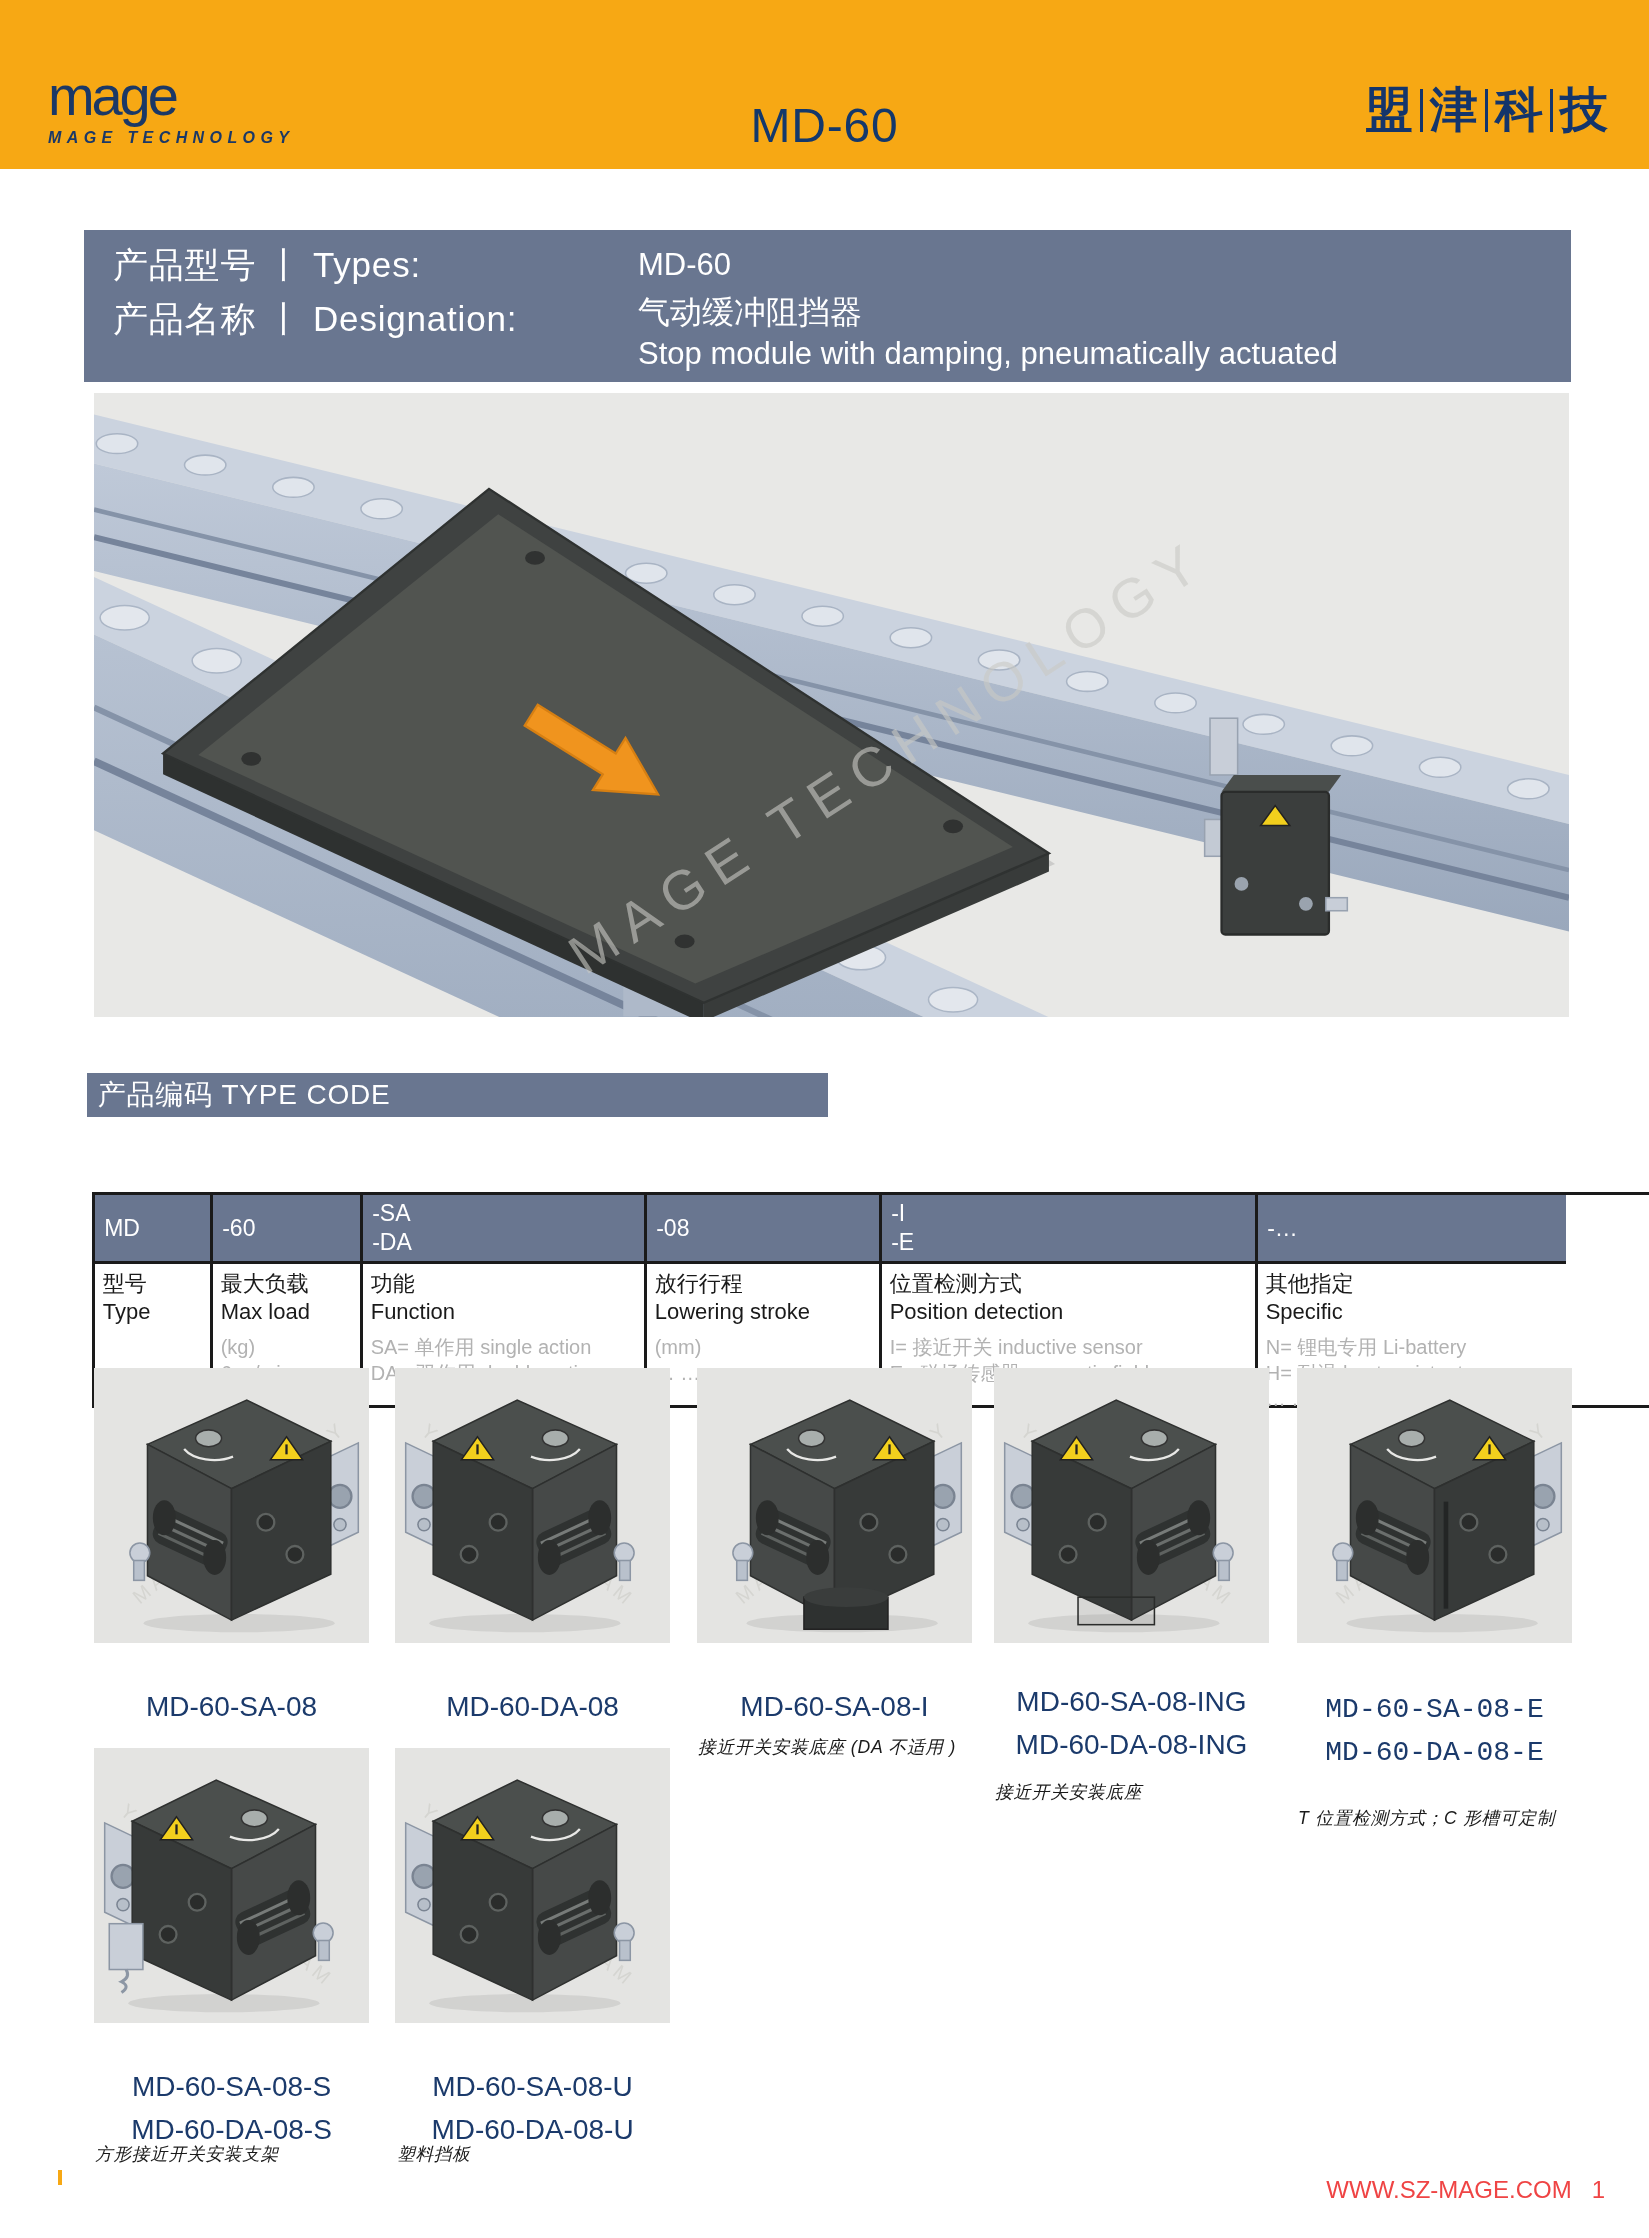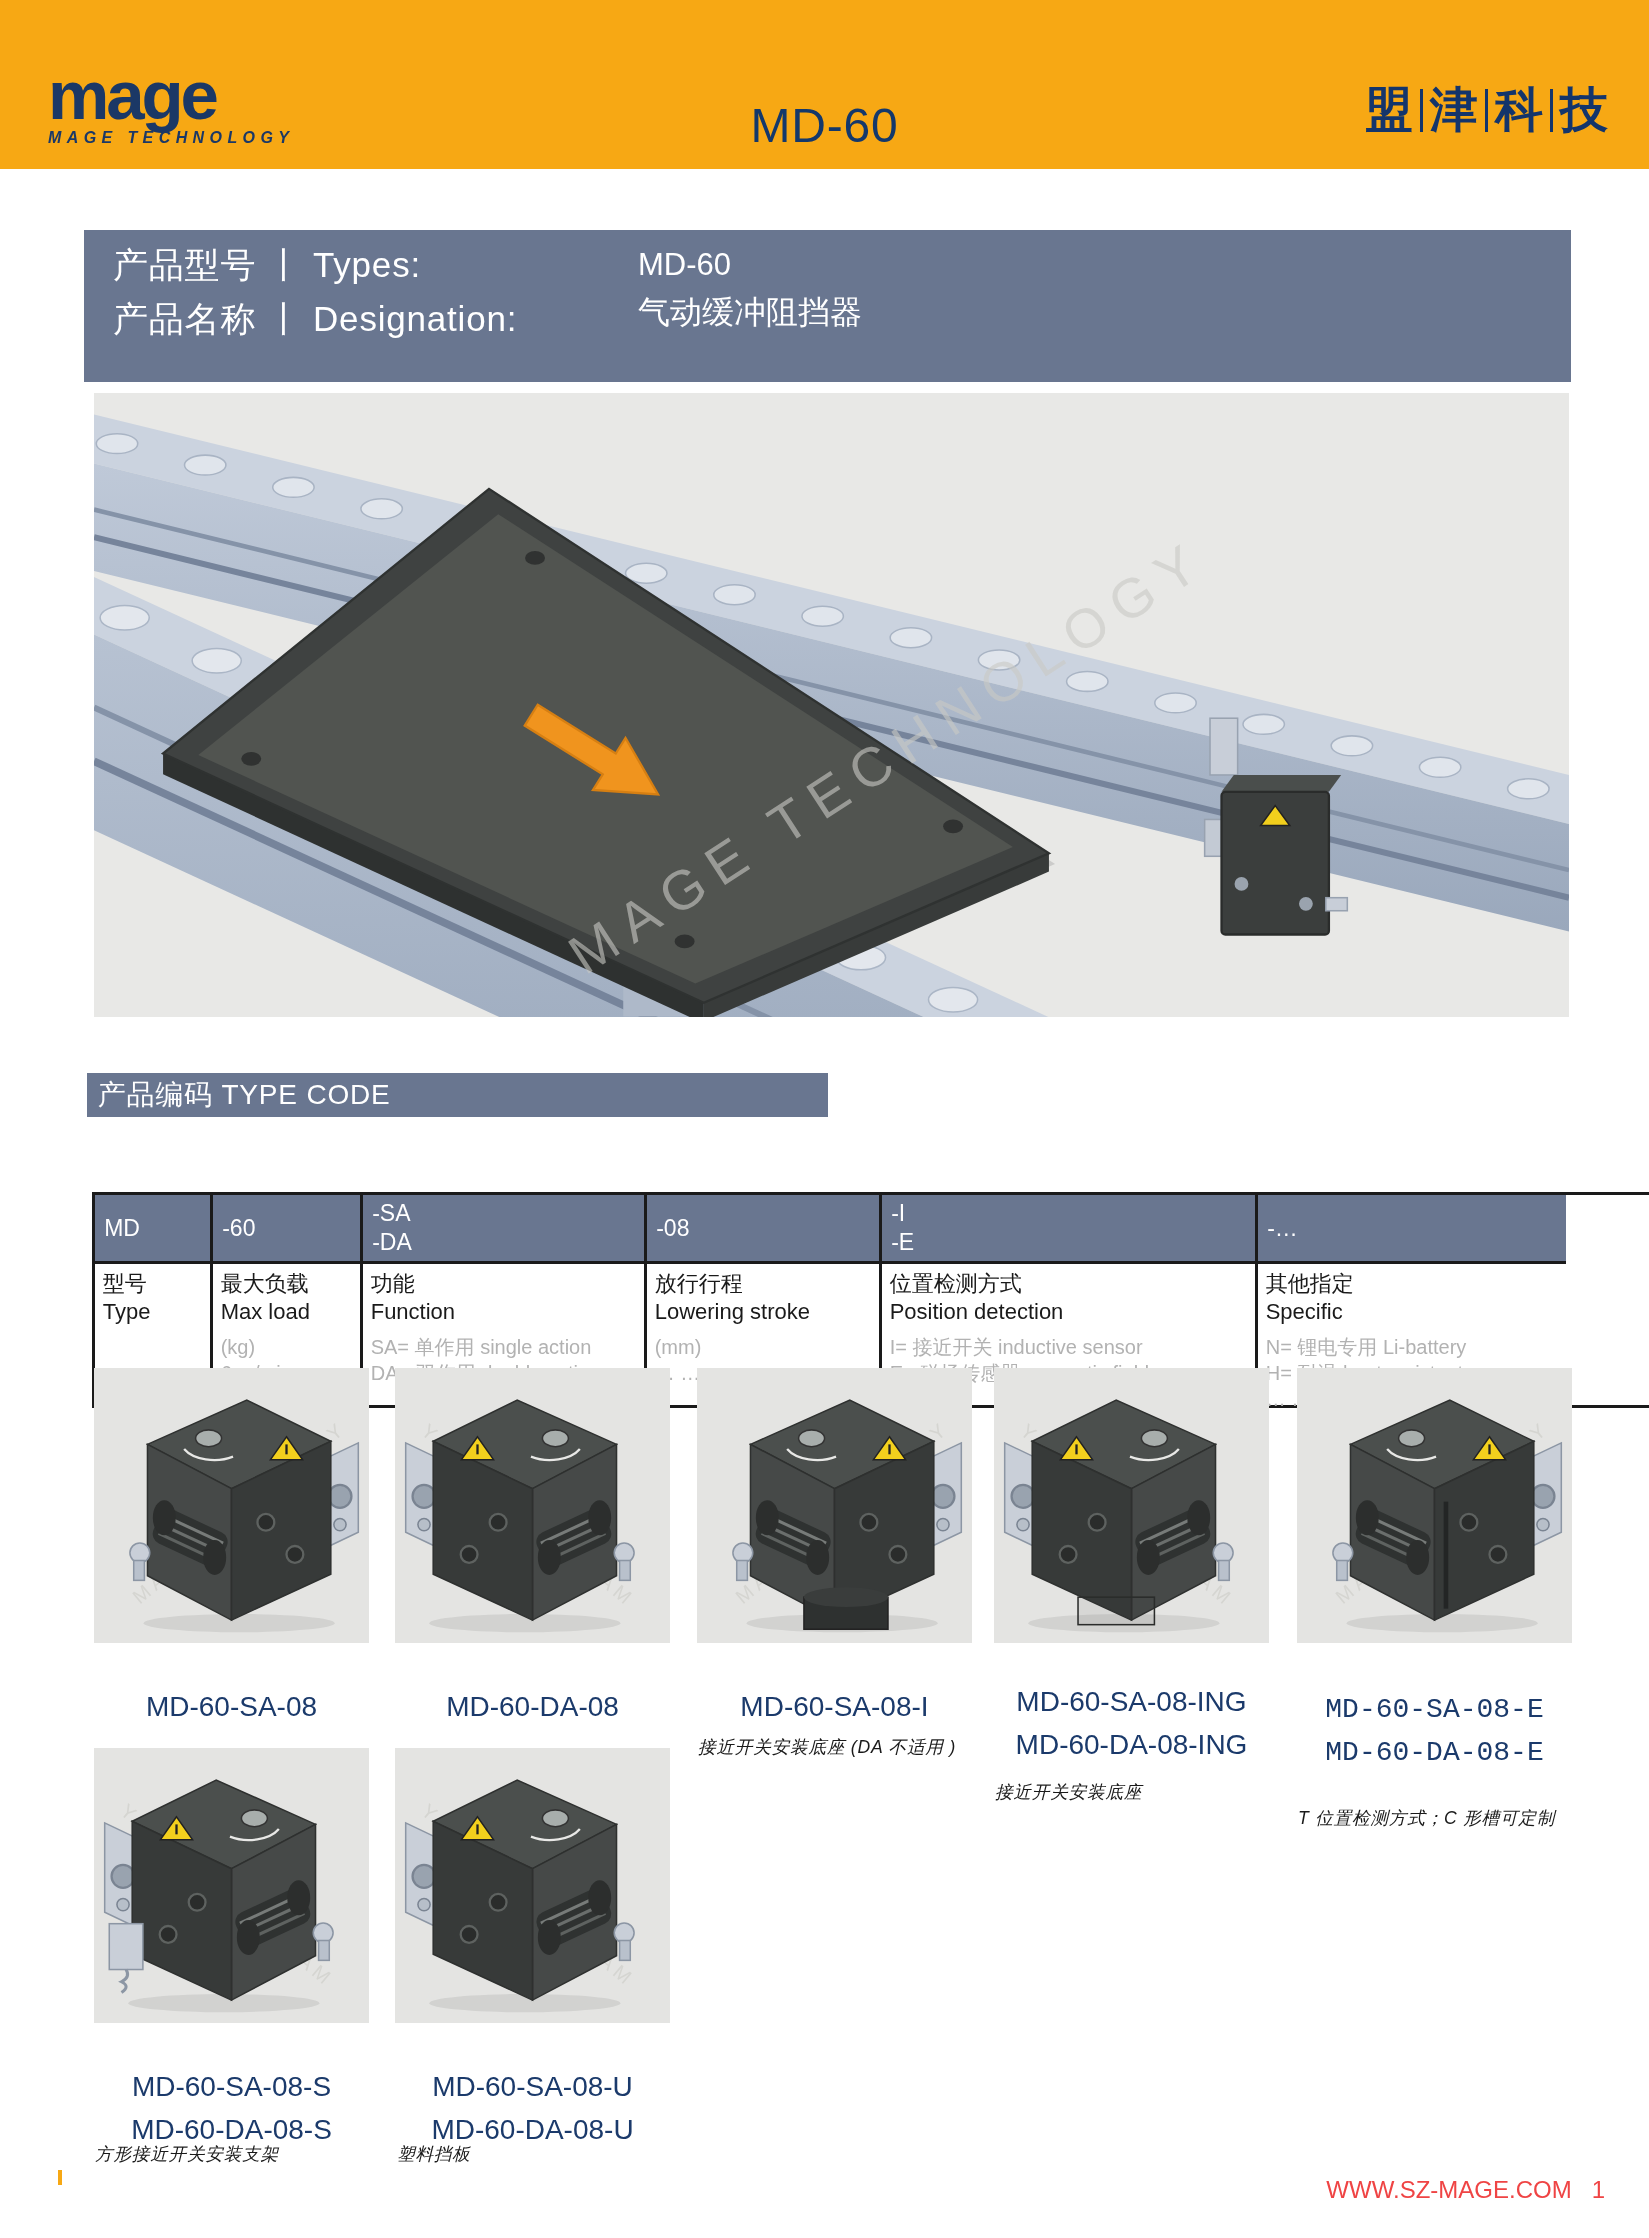--- a/index.html
+++ b/index.html
@@ -3,21 +3,21 @@
 <meta charset="utf-8">
 <style>
   html,body{margin:0;padding:0;background:#9a9a9a;}
   .page{
     position:relative;width:1649px;height:2239px;background:#ffffff;
     font-family:"Liberation Sans", sans-serif;overflow:hidden;margin:0 auto;
   }
   
   .header{position:absolute;left:0;top:0;width:1649px;height:169px;background:#F7A814;}
   .logo{position:absolute;left:48px;top:68px;color:#1B3866;}
-  .logo-word{font-size:69px;font-weight:700;letter-spacing:-3.1px;line-height:55px;}
+  .logo-word{font-size:56px;font-weight:400;letter-spacing:-3.1px;line-height:55px;}
   .logo-sub{font-size:16px;font-weight:700;font-style:italic;letter-spacing:5.4px;margin-top:6.1px;}
   .header-title{position:absolute;left:0;right:0;top:98px;text-align:center;
     font-size:48px;color:#14386B;letter-spacing:0.8px;}
   .brand{position:absolute;right:41px;top:86px;display:flex;align-items:center;gap:7px;color:#14356B;}
   .brand-char{font-size:48px;font-weight:800;line-height:48px;}
   .brand-bar{width:3.1px;height:43px;background:#14356B;}
   
   .info-box{position:absolute;left:84px;top:230px;width:1487px;height:152px;background:#697690;color:#fff;}
   .info-label-1{position:absolute;left:29px;top:12.3px;font-size:35px;font-weight:300;letter-spacing:0.8px;}
   .info-label-2{position:absolute;left:29px;top:66px;font-size:35px;font-weight:300;letter-spacing:0.8px;}
@@ -111,20 +111,21 @@
       <span class="brand-bar"></span>
       <span class="brand-char">技</span>
     </div>
   </div>
 
   <div class="info-box">
     <div class="info-label-1">产品型号 丨 Types:</div>
     <div class="info-label-2">产品名称 丨 Designation:</div>
     <div class="info-val-1">MD-60</div>
     <div class="info-val-2">气动缓冲阻挡器</div>
+    <div class="info-val-3">Stop module with damping, pneumatically actuated</div>
   </div>
 
   <div class="main-image">
     <svg viewBox="0 0 1923 813">
       <defs>
         <linearGradient id="railGrad" x1="0" y1="0" x2="0" y2="1">
           <stop offset="0" stop-color="#B7C2D2"></stop>
             <stop offset="1" stop-color="#93A2B7"></stop>
         </linearGradient>
         <linearGradient id="railGrad2" x1="0" y1="0" x2="0" y2="1">

